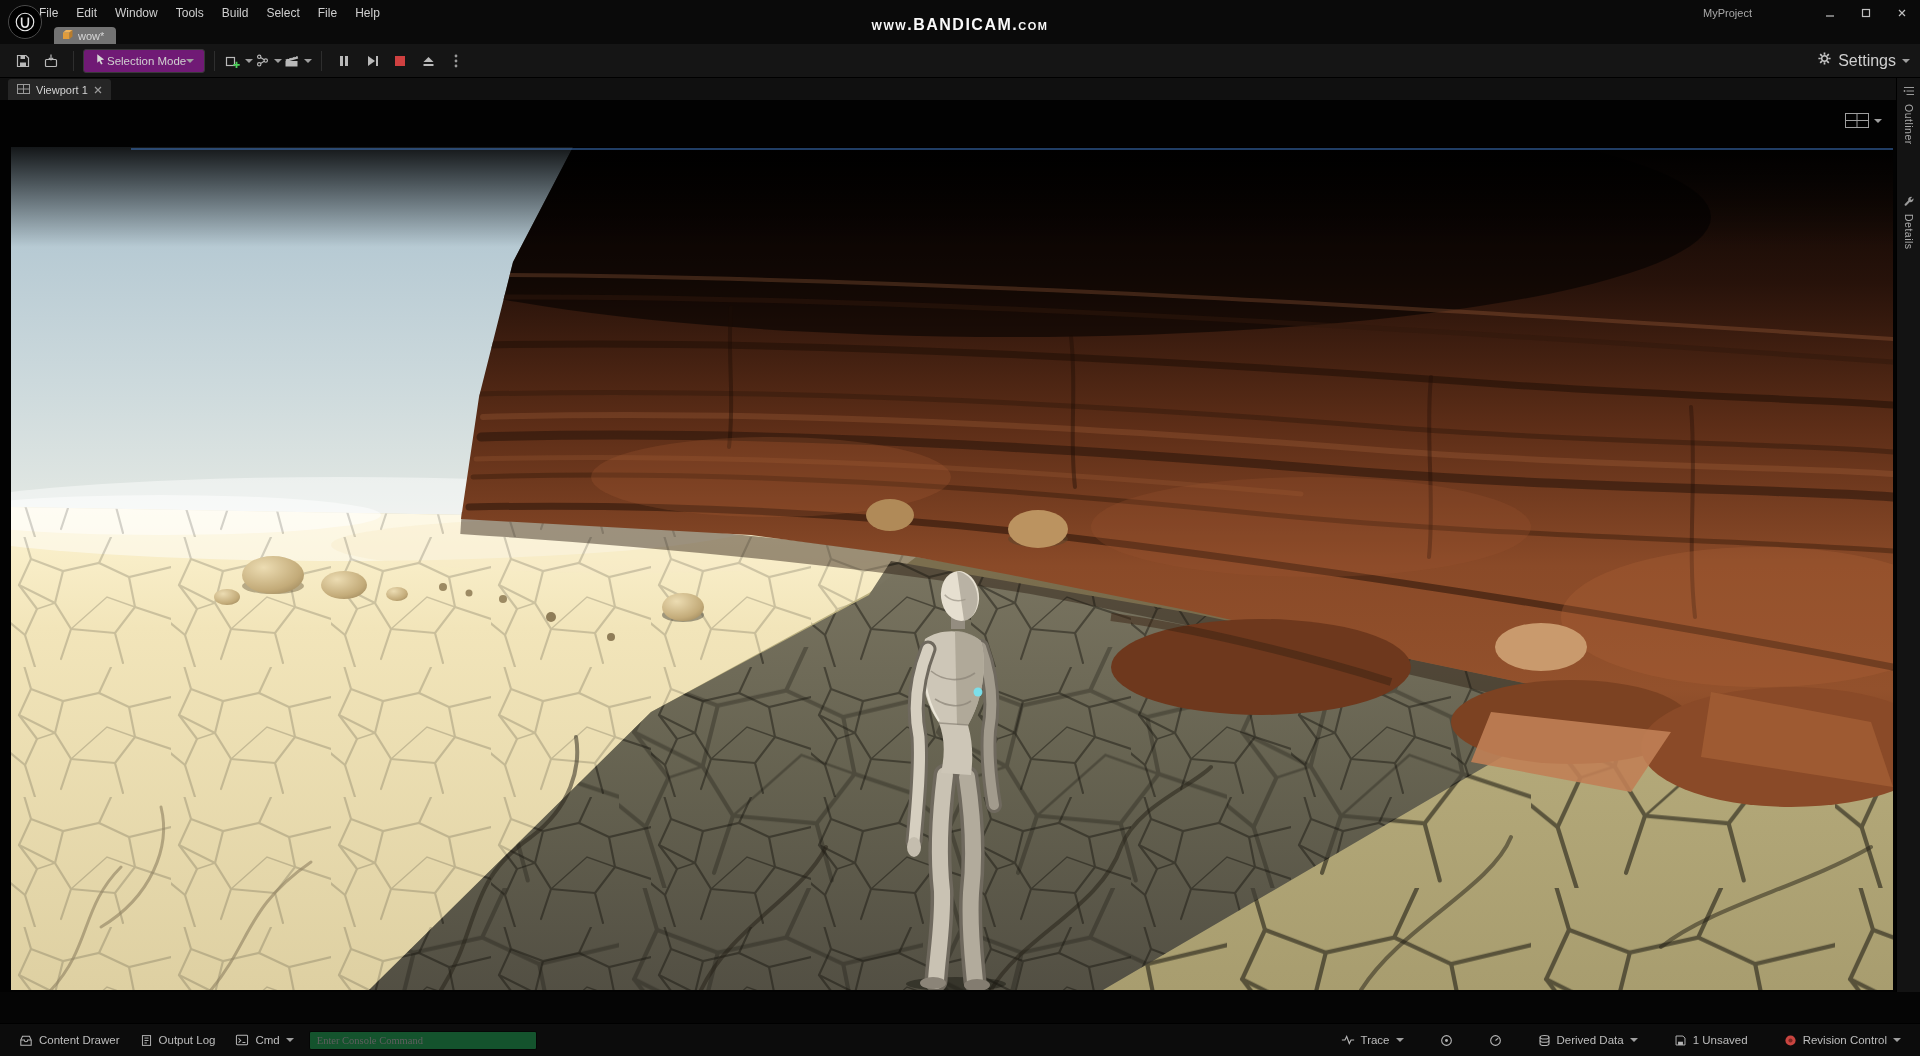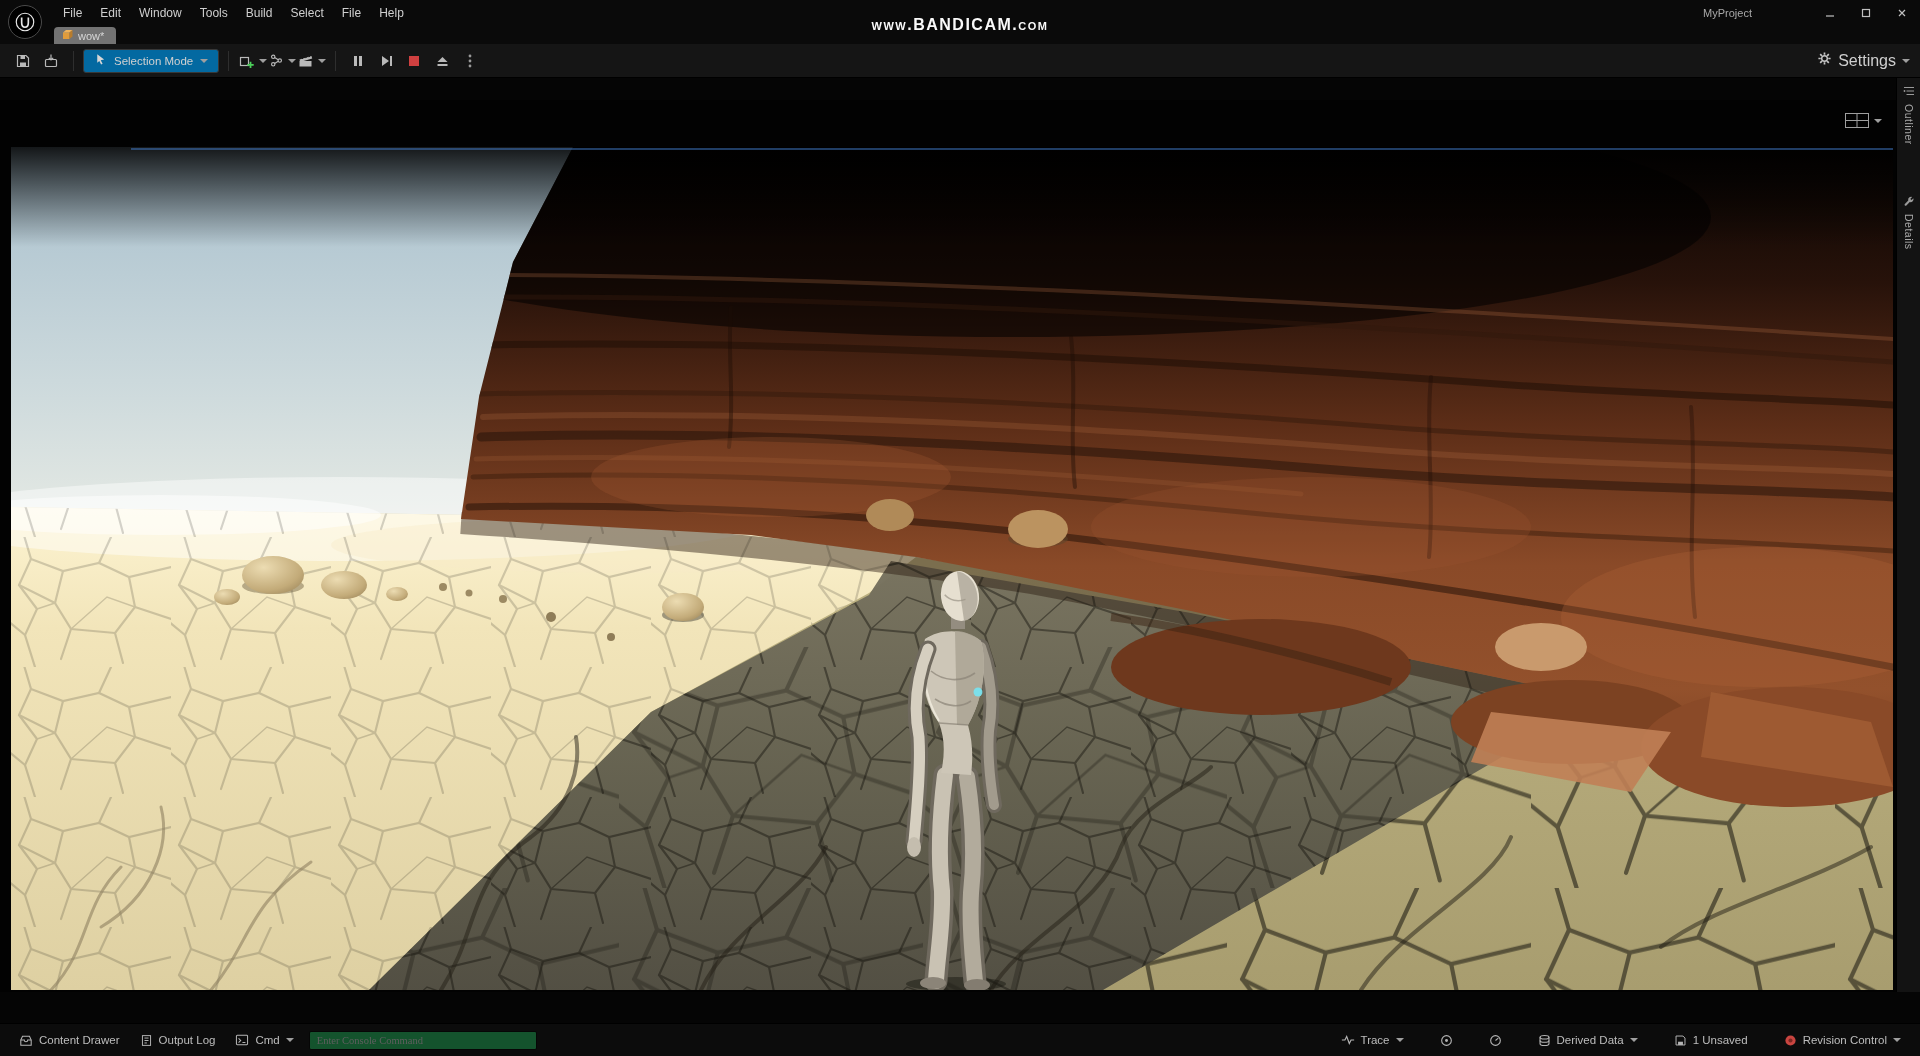--- a/index.html
+++ b/index.html
@@ -1,33 +1,33 @@
 <!DOCTYPE html>
 <html><head>
 <meta charset="utf-8">
 <style>
 *{box-sizing:border-box;margin:0;padding:0}
 html,body{background:#000}
 .app{position:relative;width:1920px;height:1056px;background:#050505;font-family:"Liberation Sans",sans-serif;color:#c8c8c8;overflow:hidden;user-select:none}
 
-.menubar{position:absolute;left:0;top:0;right:0;height:26px;background:#0a0a0a;display:flex;align-items:center;padding-left:54px;z-index:6}
+.menubar{position:absolute;left:0;top:0;right:0;height:26px;background:#0a0a0a;display:flex;align-items:center;padding-left:30px;z-index:6}
 .menu-item{font-size:12px;color:#cfcfcf;padding:3px 9px;cursor:default}
 .logo{position:absolute;left:8px;top:5px;width:34px;height:34px;border-radius:50%;background:#000;border:1px solid #4a4a4a;display:flex;align-items:center;justify-content:center;z-index:10}
 .watermark{position:absolute;left:50%;top:16px;transform:translateX(-50%);font-size:16px;font-weight:bold;letter-spacing:1.5px;color:#fafafa;font-variant:small-caps;z-index:7}
 .top-right{position:absolute;right:6px;top:0;height:26px;display:flex;align-items:center;gap:12px;z-index:7}
 .project-name{font-size:11px;color:#a8a8a8;margin-right:54px}
 .winbtn{width:24px;height:20px;display:flex;align-items:center;justify-content:center}
 
 .tabrow{position:absolute;left:0;top:26px;right:0;height:18px;background:#0a0a0a;display:flex;align-items:flex-end;padding-left:54px;z-index:5}
 .asset-tab{display:flex;align-items:center;gap:5px;height:17px;padding:0 12px 0 8px;background:#737373;border-radius:4px 4px 0 0;font-size:11px;color:#d6d6d6}
 
 .toolbar{position:absolute;left:0;top:44px;right:0;height:34px;background:#151515;border-bottom:1px solid #000;display:flex;align-items:center;padding:0 10px;gap:2px;z-index:5}
 .tbtn{height:26px;min-width:26px;display:flex;align-items:center;justify-content:center;gap:4px;border-radius:3px;color:#b9b9b9}
 .tsep{width:1px;height:20px;background:#2e2e2e;margin:0 7px}
-.mode-btn{display:flex;align-items:center;gap:7px;background:#0369a1;border:1px solid #383838;border-radius:3px;height:24px;padding:0 10px;font-size:11.5px;color:#d0d0d0}
+.mode-btn{display:flex;align-items:center;background:#701a75;border:1px solid #383838;border-radius:3px;height:24px;padding:0 10px;font-size:11.5px;color:#d0d0d0}
 .chev{display:inline-block;width:0;height:0;border-left:4px solid transparent;border-right:4px solid transparent;border-top:4.5px solid #9f9f9f}
 .settings{margin-left:auto;display:flex;align-items:center;gap:6px;font-size:16px;color:#cfcfcf}
 
 .vptabs{position:absolute;left:0;top:78px;right:24px;height:22px;background:#101010;display:flex;align-items:flex-end;padding-left:8px;z-index:4}
 .vp-tab{display:flex;align-items:center;gap:6px;height:21px;padding:0 9px;background:#262626;border-radius:3px 3px 0 0;font-size:11px;color:#d2d2d2}
 
 .viewport{position:absolute;left:0;top:100px;width:1896px;height:892px;background:#020202;overflow:hidden}
 .scene{position:absolute;left:11px;top:47px;width:1882px;height:843px;display:block}
 .vp-layout{position:absolute;right:14px;top:13px;display:flex;gap:5px;align-items:center;z-index:3}
 
@@ -178,20 +178,32 @@
             <circle cx="8" cy="8" r="3" fill="none" stroke="#c6c6c6" stroke-width="1.5"></circle>
             <g stroke="#c6c6c6" stroke-width="1.8">
               <path d="M8 1.5 V4 M8 12 V14.5 M1.5 8 H4 M12 8 H14.5 M3.4 3.4 L5.2 5.2 M10.8 10.8 L12.6 12.6 M12.6 3.4 L10.8 5.2 M5.2 10.8 L3.4 12.6"></path>
             </g>
           </svg></span>
       <span>Settings</span>
       <span class="chev"></span>
     </div>
   </div>
 
+  <div class="vptabs">
+    <div class="vp-tab">
+      <span><svg width="13" height="10">
+            <rect x="0.5" y="0.5" width="12" height="9" fill="none" stroke="#9a9a9a"></rect>
+            <path d="M6.5 0.5 V9.5 M0.5 5 H12.5" stroke="#9a9a9a"></path>
+          </svg></span>
+      <span>Viewport 1</span>
+      <span><svg width="8" height="8">
+            <path d="M1 1 L7 7 M7 1 L1 7" stroke="#9a9a9a" stroke-width="1.2"></path>
+          </svg></span>
+    </div>
+  </div>
 
   <div class="viewport">
     <div class="vp-layout">
       <svg width="24" height="15" viewBox="0 0 24 15" fill="none" stroke="#9f9f9f">
           <rect x="0.5" y="0.5" width="23" height="14"></rect>
           <path d="M12 0.5 V14.5 M0.5 7.5 H23.5"></path>
         </svg>
       <span class="chev"></span>
     </div>
 

